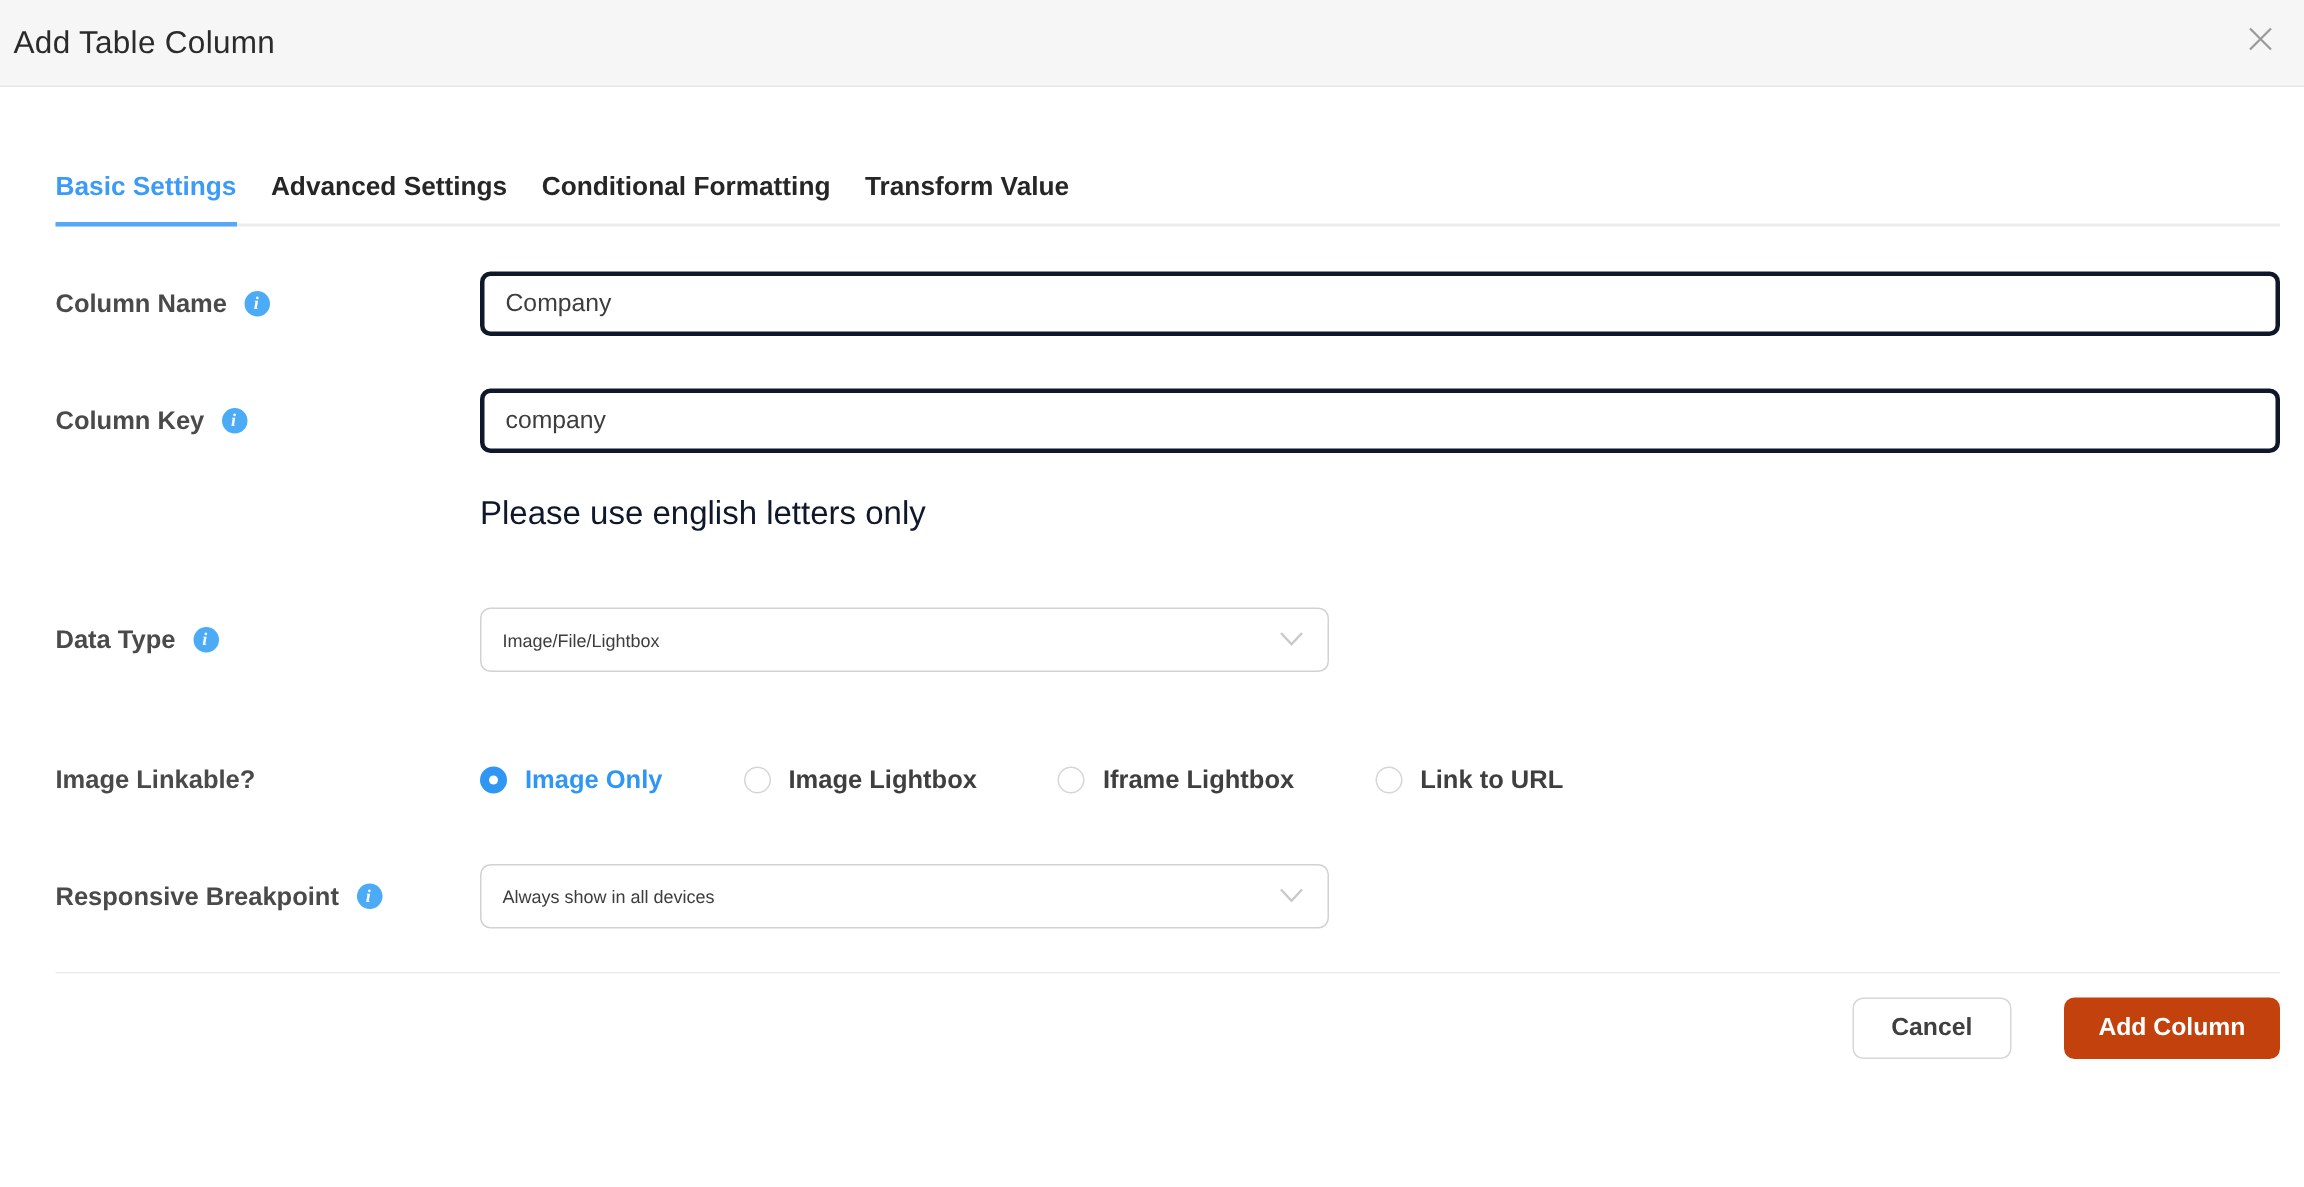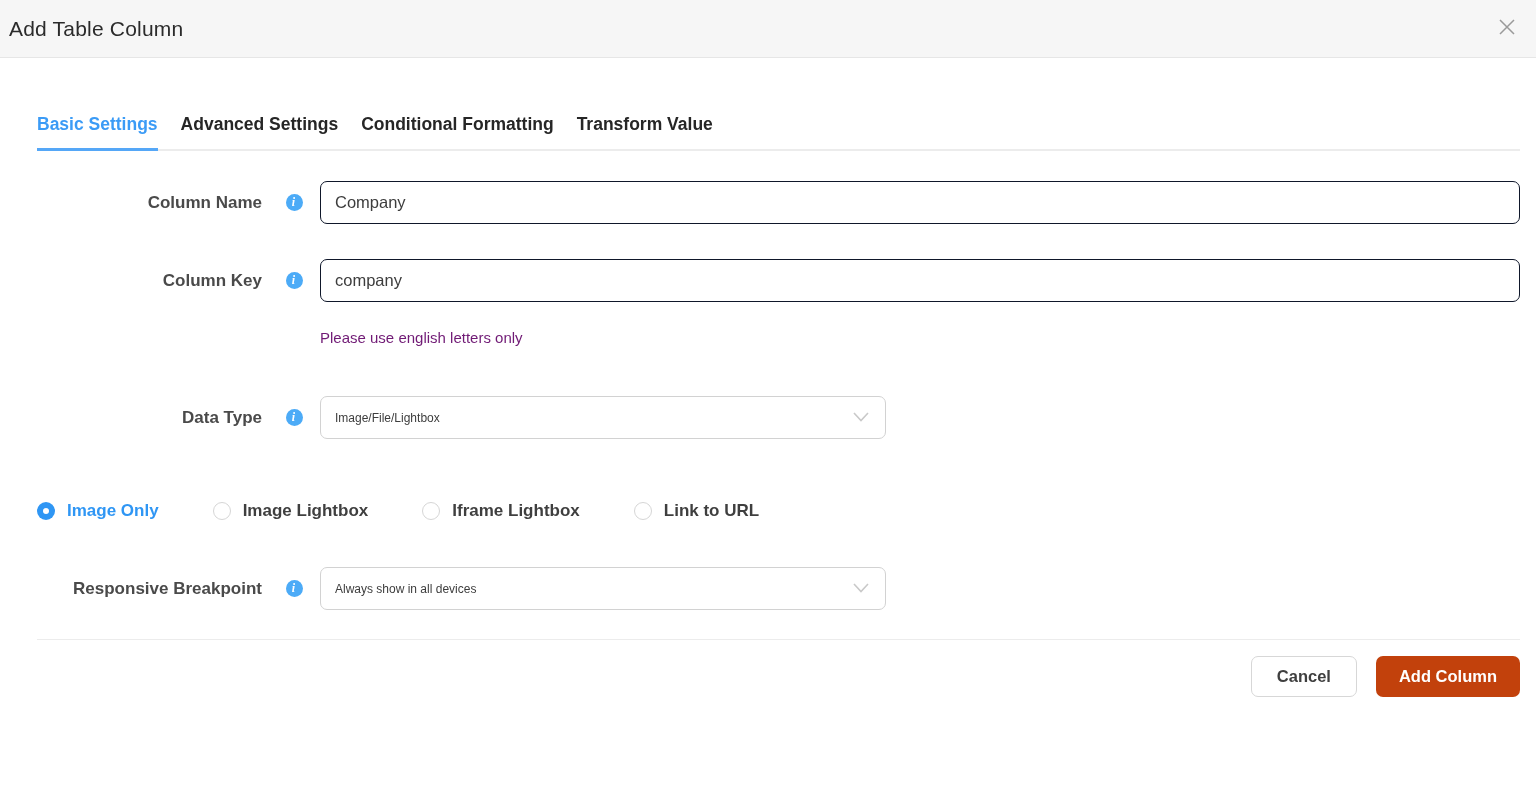--- a/index.html
+++ b/index.html
@@ -17,31 +17,31 @@
   
   .content{ padding:0 16px 0 37px; }
 
   
   .tabs{ display:flex; gap:23px; margin-top:56px; border-bottom:2px solid #ececec; width:1483px; }
   .tab{ font-size:17.5px; font-weight:600; color:#262626; padding-bottom:13px; cursor:pointer; white-space:nowrap; }
   .tab.active{ color:#3b9bf6; border-bottom:3px solid #55a7f7; margin-bottom:-2px; }
 
   
   .row{ display:grid; grid-template-columns:266px 1fr; column-gap:17px; align-items:center; width:1483px; }
-  .label-cell{ display:flex; justify-content:flex-end; align-items:center; gap:24px;
+  .label-cell{ display:flex; justify-content:flex-start; align-items:center; gap:12px;
                font-size:17px; font-weight:700; color:#4a4a4a; white-space:nowrap; }
   .info-icon{ width:17px; height:17px; border-radius:50%; background:#4cabf7; color:#ffffff;
               font-family:"Liberation Serif", serif; font-style:italic; font-weight:700; font-size:12px;
               display:flex; align-items:center; justify-content:center; flex:0 0 auto; cursor:pointer; padding-right:2px; }
 
-  .text-input{ height:43px; width:100%; border:1px solid #0f172a; border-radius:7px;
+  .text-input{ height:43px; width:100%; border:3px solid #0f172a; border-radius:7px;
                padding:0 14px; font-size:16.5px; color:#3d3d3d; outline:none;
                font-family:"Liberation Sans", sans-serif; background:#fff; }
 
-  .helper{ font-size:15px; color:#701a75; }
+  .helper{ font-size:22px; color:#0f172a; }
 
   .select{ width:566px; height:43px; border:1px solid #d2d2d2; border-radius:7px;
            display:flex; align-items:center; justify-content:space-between;
            padding:0 16px 0 14px; font-size:12px; color:#3d3d3d; cursor:pointer; background:#fff; }
 
   
   .radio-group{ display:flex; align-items:center; gap:54px;text-align:center; }
   .radio-option{ display:flex; align-items:center; gap:12px; cursor:pointer; }
   .radio{ width:18px; height:18px; border-radius:50%; border:1.5px solid #d6d6d6; background:#fff; position:relative; flex:0 0 auto; }
   .radio.checked{ border:none; background:#2f96f4; }
@@ -53,21 +53,21 @@
   .row-column-name{ margin-top:30px; }
   .row-column-key{ margin-top:35px; }
   .row-key-helper{ margin-top:27px; }
   .row-data-type{ margin-top:50px; }
   .row-type-helper{ margin-top:31px; }
   .row-linkable{ margin-top:62px; }
   .row-breakpoint{ margin-top:46px; }
 
   .divider{ margin-top:29px; width:1483px; border-top:1px solid #ececec; }
 
-  .footer{ margin-top:16px; display:flex; justify-content:flex-end; align-items:center; gap:19px; width:1483px; }
+  .footer{ margin-top:16px; display:flex; justify-content:flex-end; align-items:center; gap:35px; width:1483px; }
   .btn{ height:41px; border-radius:7px; font-family:"Liberation Sans", sans-serif;
         font-size:16.5px; font-weight:600; cursor:pointer; }
   .btn-cancel{ background:#ffffff; border:1px solid #d7d7d7; color:#3f3f3f; padding:0 25px; }
   .btn-primary{ background:#c2410c; border:none; color:#ffffff; padding:0 23px; }
 </style>
 </head>
 <body>
 
 <div class="dlg-header">
   <div class="dlg-title">Add Table Column</div>
@@ -122,20 +122,23 @@
           <svg width="16" height="10" viewBox="0 0 16 10">
               <polyline points="1,1 8,8.5 15,1" stroke="#c9c9c9" stroke-width="1.6" fill="none"></polyline>
             </svg>
         </span>
       </div>
     </div>
   </div>
 
 
   <div class="row row-linkable">
+    <div class="label-cell">
+      <span>Image Linkable?</span>
+    </div>
     <div class="radio-group">
       <div class="radio-option checked">
         <span class="radio checked"></span>
         <span class="radio-label">Image Only</span>
       </div>
       <div class="radio-option">
         <span class="radio"></span>
         <span class="radio-label">Image Lightbox</span>
       </div>
       <div class="radio-option">

